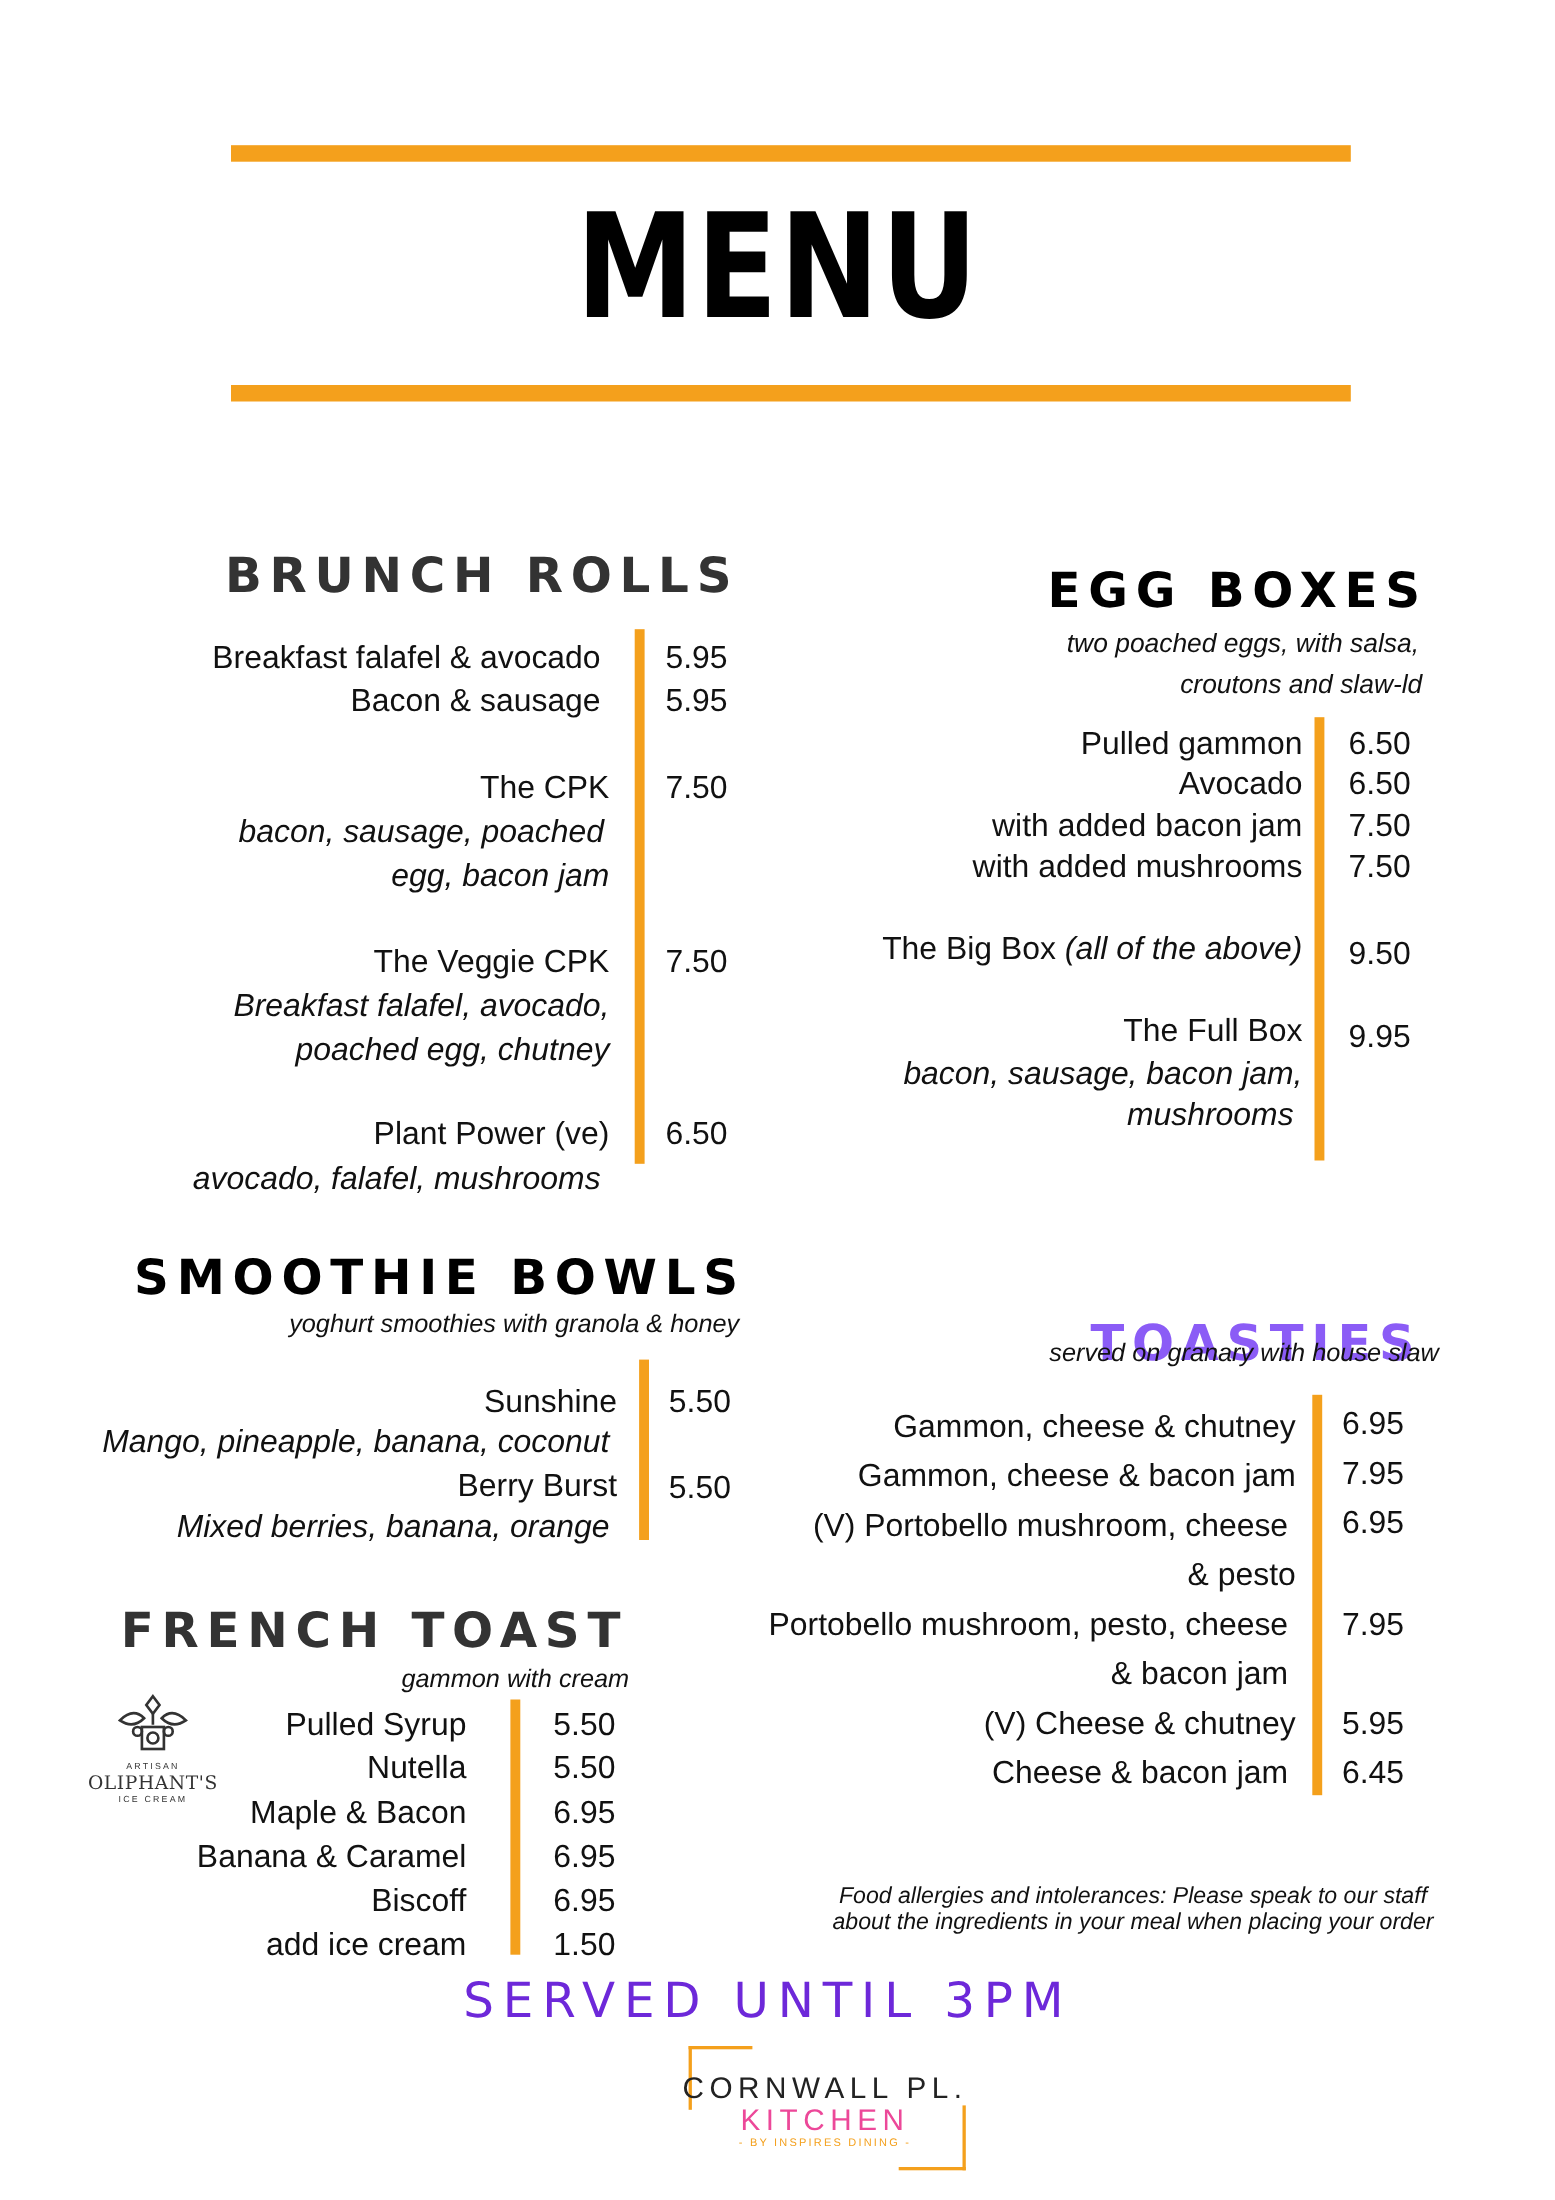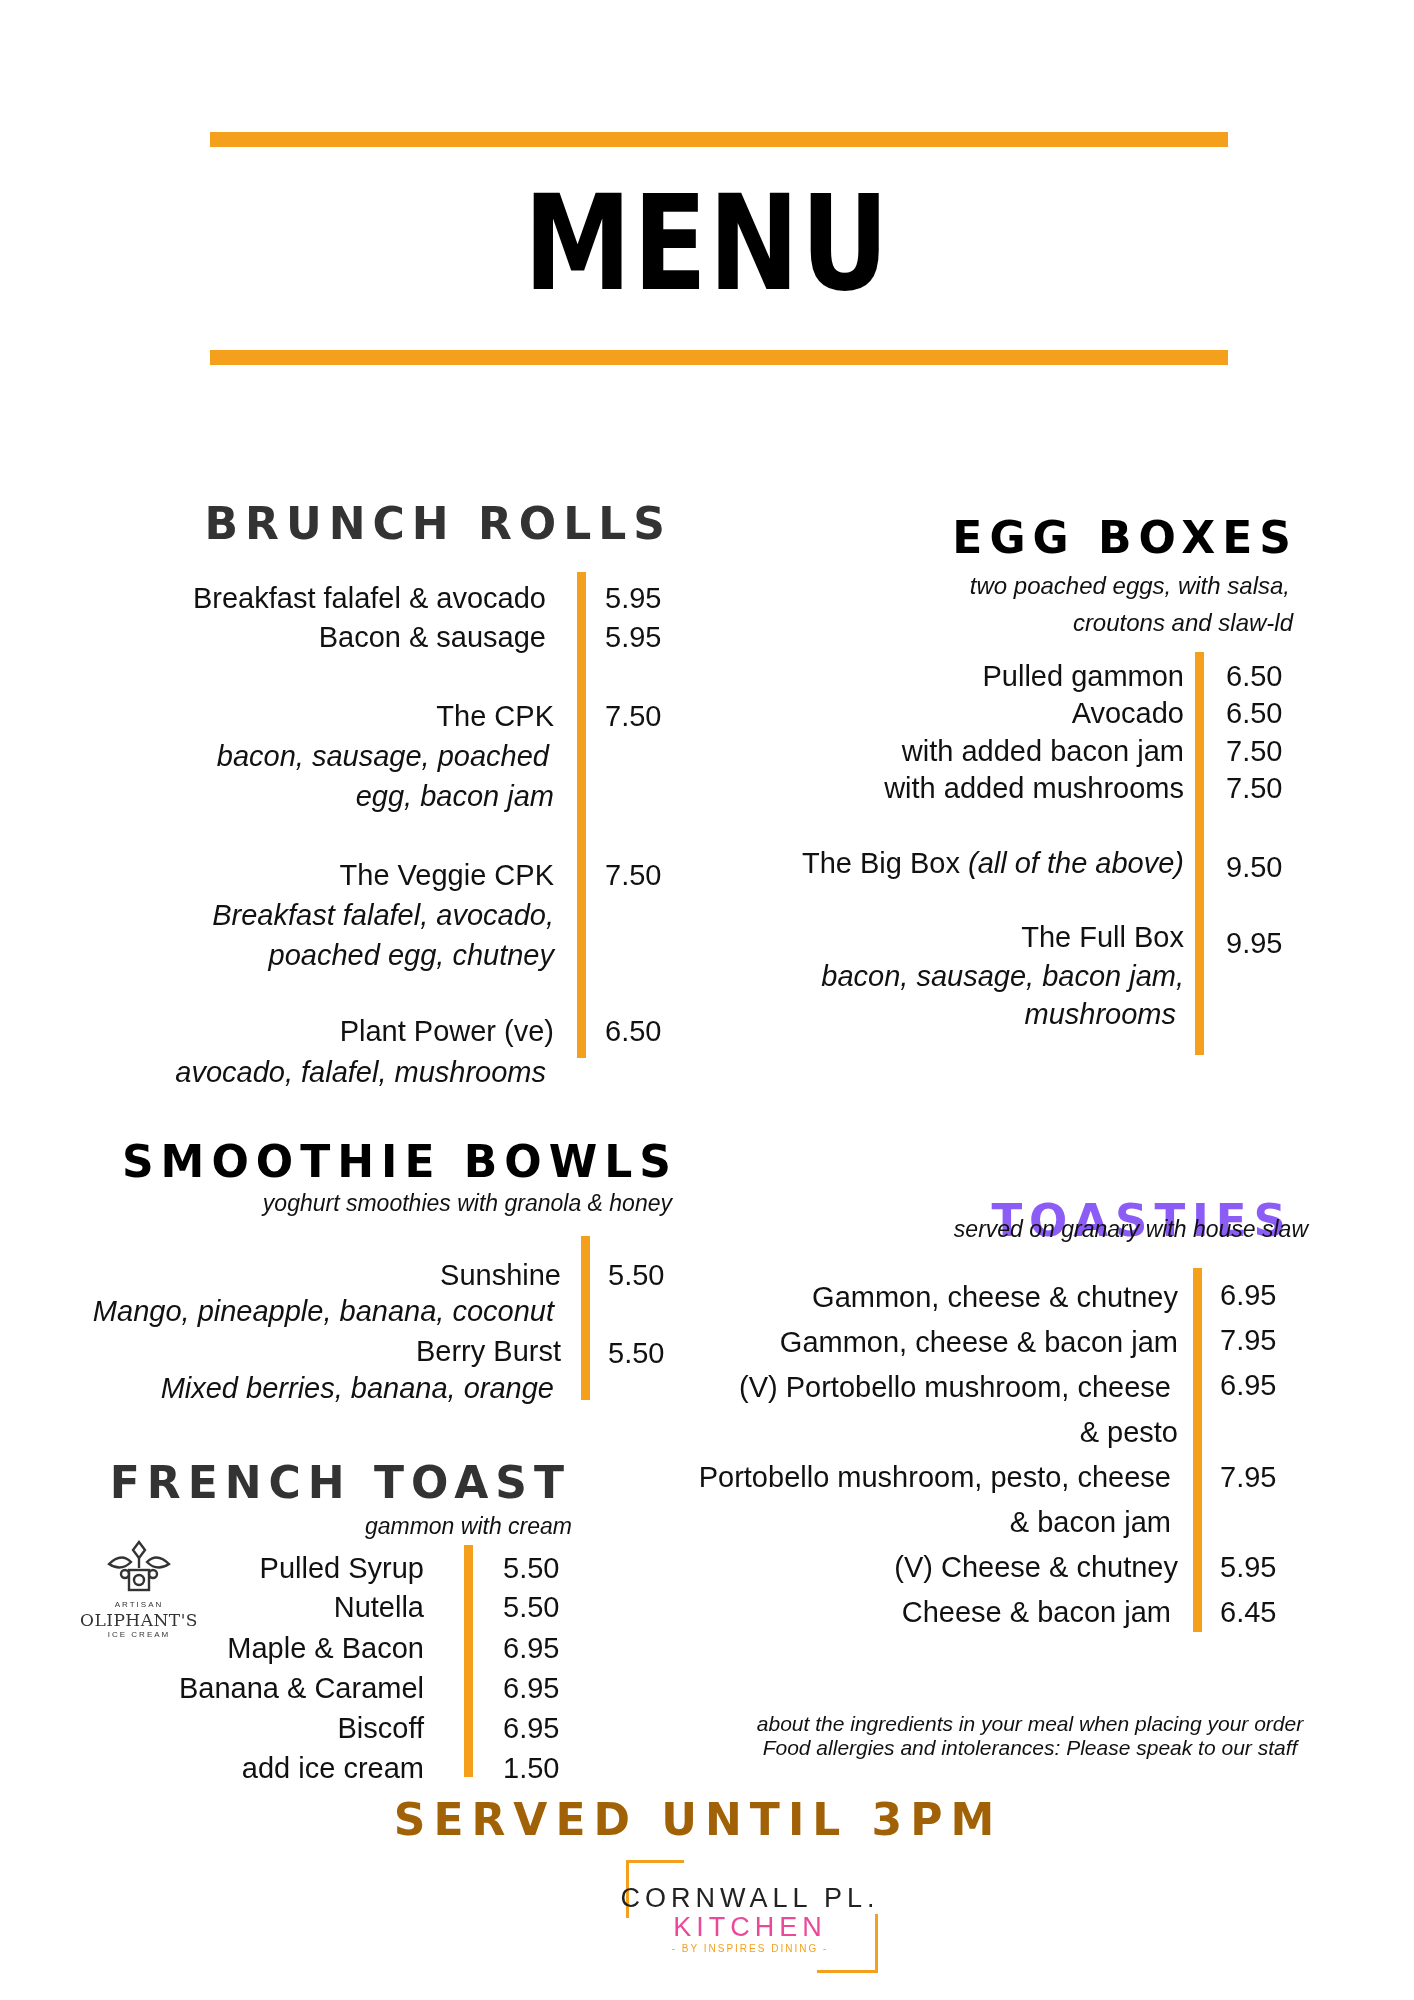--- a/index.html
+++ b/index.html
@@ -10,22 +10,22 @@
            font-family:"DejaVu Sans", sans-serif; font-weight:bold; font-size:132px;
            line-height:150px; letter-spacing:2px; color:#000; transform:scaleX(0.82); transform-origin:center; }
   .heading { position:absolute; text-align:right; font-family:"DejaVu Sans", sans-serif;
              font-weight:bold; letter-spacing:7px; white-space:nowrap; }
   .sub { position:absolute; text-align:right; font-style:italic; white-space:nowrap; color:#111; }
   .vbar { position:absolute; background:#f4a01c; width:9px; }
   .name { position:absolute; text-align:right; white-space:nowrap; font-size:29px; line-height:36px; color:#111; }
   .desc { font-style:italic; }
   .price { position:absolute; white-space:nowrap; font-size:29px; line-height:36px; color:#111; }
   .served { position:absolute; left:0; width:1396px; text-align:center; top:1794px;
-            font-family:"DejaVu Sans", sans-serif; font-weight:bold; font-size:44px; letter-spacing:8px;
-            color:#a16207; }
+            font-family:"DejaVu Sans", sans-serif; font-weight:normal; font-size:44px; letter-spacing:8px;
+            color:#6d28d9; }
   .allergy { position:absolute; left:700px; width:660px; text-align:center; top:1712px;
              font-style:italic; font-size:21px; line-height:24px; color:#111; }
   .logo-frame { position:absolute; background:#f4a01c; }
   .logo-line1 { position:absolute; left:600px; width:300px; text-align:center; top:1883px;
                 font-size:27px; letter-spacing:5px; color:#222; line-height:30px; }
   .logo-line2 { position:absolute; left:600px; width:300px; text-align:center; top:1912px;
                 font-size:27px; letter-spacing:5px; color:#ec4899; line-height:30px; }
   .logo-line3 { position:absolute; left:600px; width:300px; text-align:center; top:1943px;
                 font-size:10px; letter-spacing:2px; color:#f4a01c; line-height:12px; }
   .oliphant { position:absolute; left:64px; top:1538px; width:150px; text-align:center; color:#333; }
@@ -156,22 +156,22 @@
   <div class="name" style="right:243px; top:1459px;">Portobello mushroom, pesto, cheese</div>
   <div class="price" style="left:1220px; top:1459px;">7.95</div>
   <div class="name" style="right:243px; top:1504px;">&amp; bacon jam</div>
   <div class="name" style="right:236px; top:1549px;">(V) Cheese &amp; chutney</div>
   <div class="price" style="left:1220px; top:1549px;">5.95</div>
   <div class="name" style="right:243px; top:1594px;">Cheese &amp; bacon jam</div>
   <div class="price" style="left:1220px; top:1594px;">6.45</div>
 </section>
 
 <div class="allergy">
+  <div>Food allergies and intolerances: Please speak to our staff</div>
   <div>about the ingredients in your meal when placing your order</div>
-  <div>Food allergies and intolerances: Please speak to our staff</div>
 </div>
 
 <div class="served">SERVED UNTIL 3PM</div>
 
 <div>
   <div class="logo-frame" style="left:626px; top:1860px; width:58px; height:3px;"></div>
   <div class="logo-frame" style="left:626px; top:1860px; width:3px; height:58px;"></div>
   <div class="logo-frame" style="left:875px; top:1914px; width:3px; height:59px;"></div>
   <div class="logo-frame" style="left:817px; top:1970px; width:61px; height:3px;"></div>
   <div class="logo-line1">CORNWALL PL.</div>

